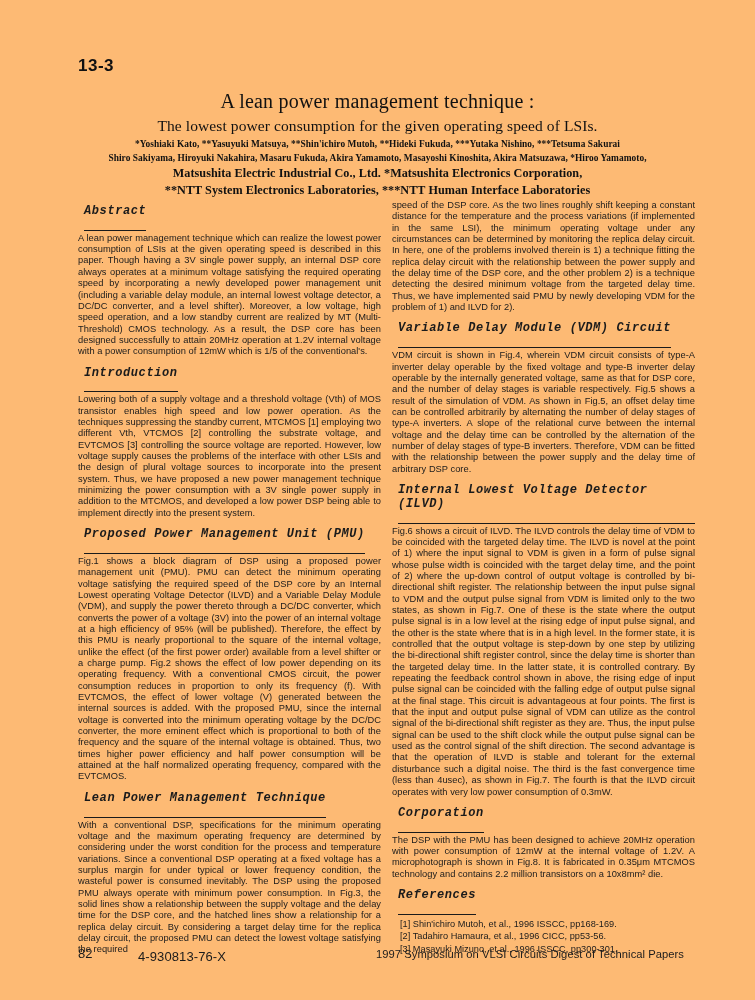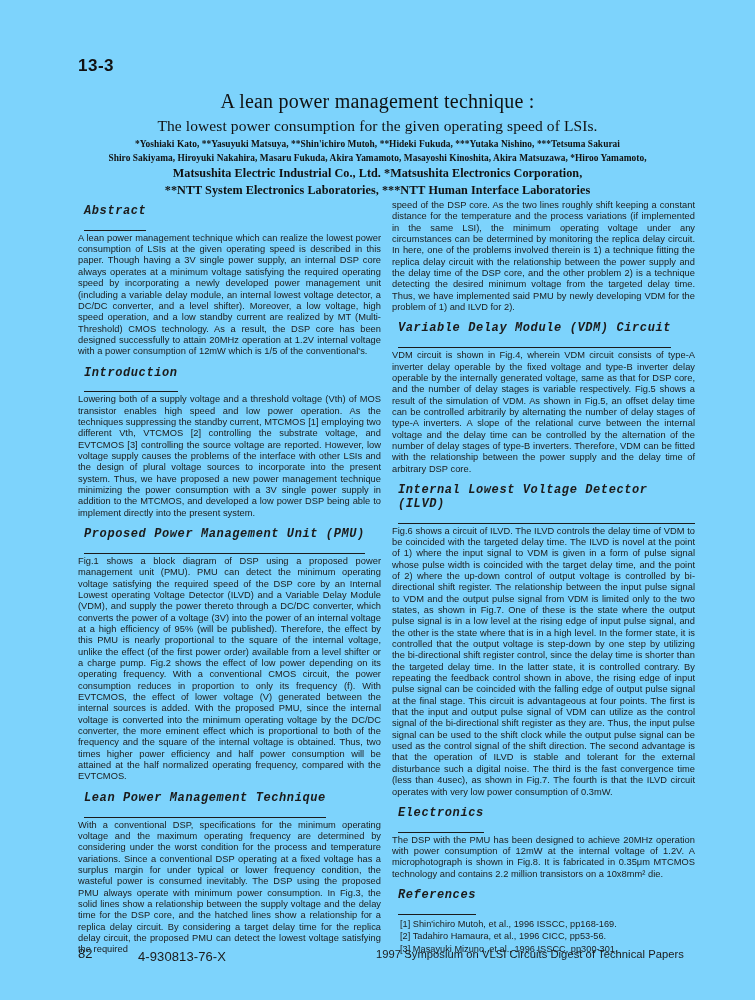--- a/index.html
+++ b/index.html
@@ -4,21 +4,21 @@
 <style>
   html, body {
     margin: 0;
     padding: 0;
     background: #8c8c8c;
   }
   #page {
     position: relative;
     width: 755px;
     height: 1000px;
-    background: #7dd3fc;
+    background: #fdba74;
     overflow: hidden;
     font-family: "Liberation Sans", sans-serif;
     color: #1b1b1b;
   }
   
   .paper-id {
     position: absolute;
     left: 78px;
     top: 56px;
     font-family: "Liberation Sans", sans-serif;
@@ -186,21 +186,21 @@
 
   <div class="col col-right">
     <p class="body">speed of the DSP core. As the two lines roughly shift keeping a constant distance for the temperature and the process variations (if implemented in the same LSI), the minimum operating voltage under any circumstances can be determined by monitoring the replica delay circuit. In here, one of the problems involved therein is 1) a technique fitting the replica delay circuit with the relationship between the power supply and the delay time of the DSP core, and the other problem 2) is a technique detecting the desired minimum voltage from the targeted delay time. Thus, we have implemented said PMU by newly developing VDM for the problem of 1) and ILVD for 2).</p>
 
     <h2 class="sec">Variable Delay Module (VDM) Circuit</h2>
     <p class="body">VDM circuit is shown in Fig.4, wherein VDM circuit consists of type-A inverter delay operable by the fixed voltage and type-B inverter delay operable by the internally generated voltage, same as that for DSP core, and the number of delay stages is variable respectively. Fig.5 shows a result of the simulation of VDM. As shown in Fig.5, an offset delay time can be controlled arbitrarily by alternating the number of delay stages of type-A inverters. A slope of the relational curve between the internal voltage and the delay time can be controlled by the alternation of the number of delay stages of type-B inverters. Therefore, VDM can be fitted with the relationship between the power supply and the delay time of arbitrary DSP core.</p>
 
     <h2 class="sec">Internal Lowest Voltage Detector (ILVD)</h2>
     <p class="body">Fig.6 shows a circuit of ILVD. The ILVD controls the delay time of VDM to be coincided with the targeted delay time. The ILVD is novel at the point of 1) where the input signal to VDM is given in a form of pulse signal whose pulse width is coincided with the target delay time, and the point of 2) where the up-down control of output voltage is controlled by bi-directional shift register. The relationship between the input pulse signal to VDM and the output pulse signal from VDM is limited only to the two states, as shown in Fig.7. One of these is the state where the output pulse signal is in a low level at the rising edge of input pulse signal, and the other is the state where that is in a high level. In the former state, it is controlled that the output voltage is step-down by one step by utilizing the bi-directional shift register control, since the delay time is shorter than the targeted delay time. In the latter state, it is controlled contrary. By repeating the feedback control shown in above, the rising edge of input pulse signal can be coincided with the falling edge of output pulse signal at the final stage. This circuit is advantageous at four points. The first is that the input and output pulse signal of VDM can utilize as the control signal of the bi-directional shift register as they are. Thus, the input pulse signal can be used to the shift clock while the output pulse signal can be used as the control signal of the shift direction. The second advantage is that the operation of ILVD is stable and tolerant for the external disturbance such a digital noise. The third is the fast convergence time (less than 4usec), as shown in Fig.7. The fourth is that the ILVD circuit operates with very low power consumption of 0.3mW.</p>
 
-    <h2 class="sec">Electronics</h2>
+    <h2 class="sec">Corporation</h2>
     <p class="body">The DSP with the PMU has been designed to achieve 20MHz operation with power consumption of 12mW at the internal voltage of 1.2V. A microphotograph is shown in Fig.8. It is fabricated in 0.35μm MTCMOS technology and contains 2.2 million transistors on a 10x8mm² die.</p>
 
     <h2 class="sec">References</h2>
     <ul class="refs">
       <li>[1] Shin'ichiro Mutoh, et al., 1996 ISSCC, pp168-169.</li>
       <li>[2] Tadahiro Hamaura, et al., 1996 CICC, pp53-56.</li>
       <li>[3] Masayuki Mizuno, et al., 1996 ISSCC, pp300-301.</li>
     </ul>
   </div>
 

